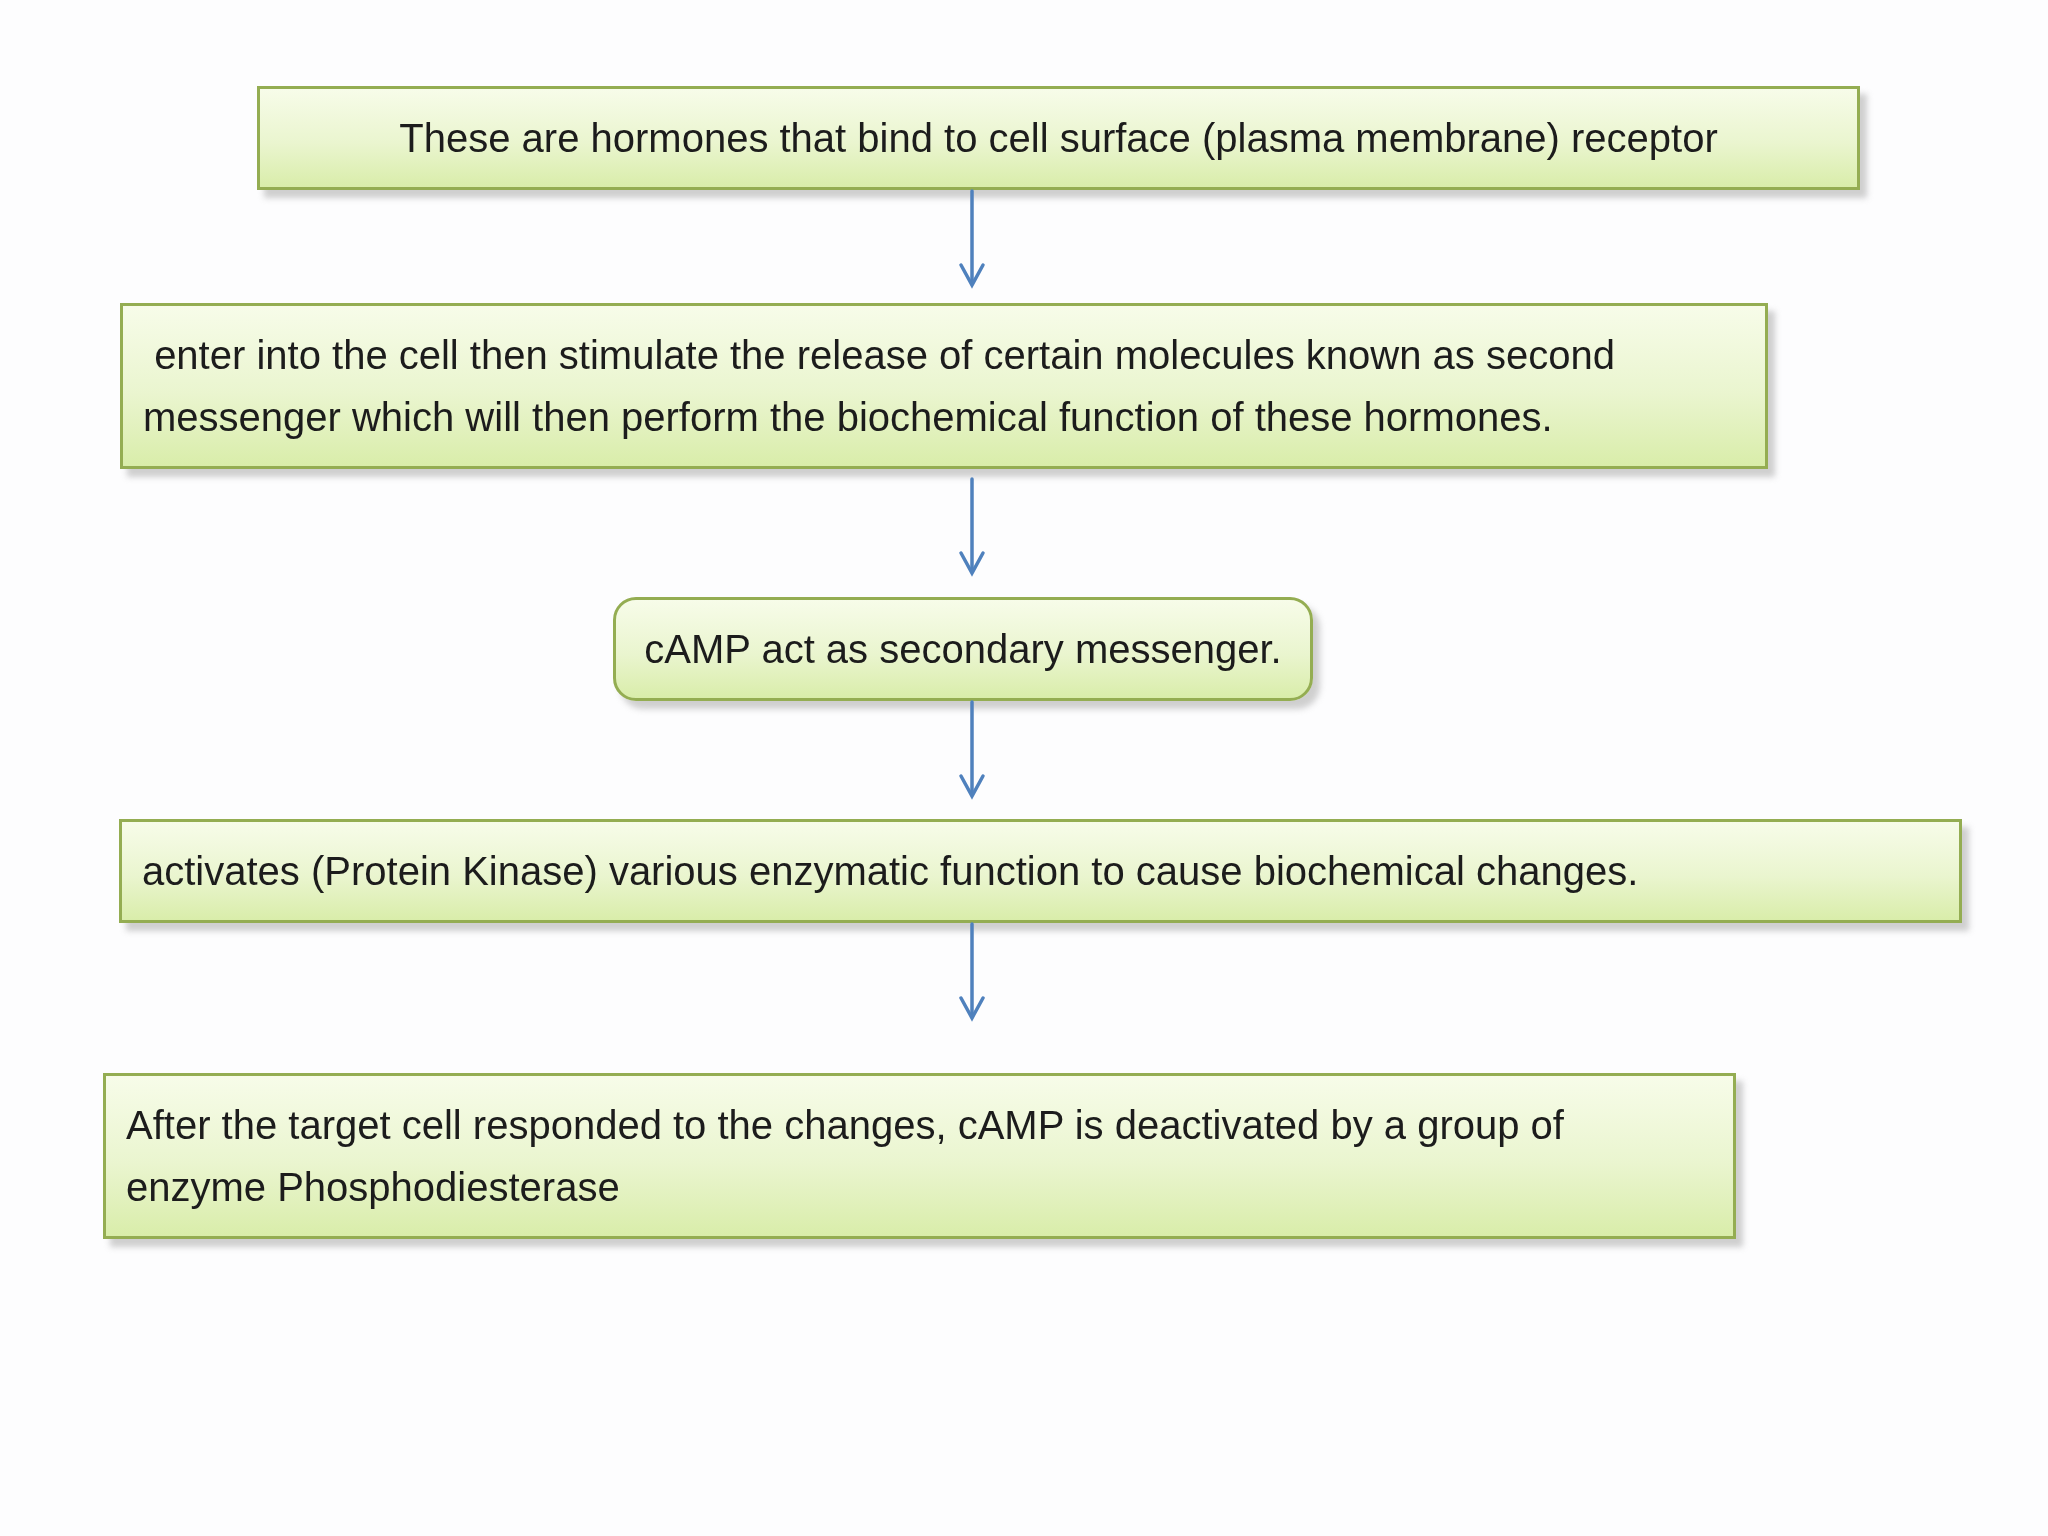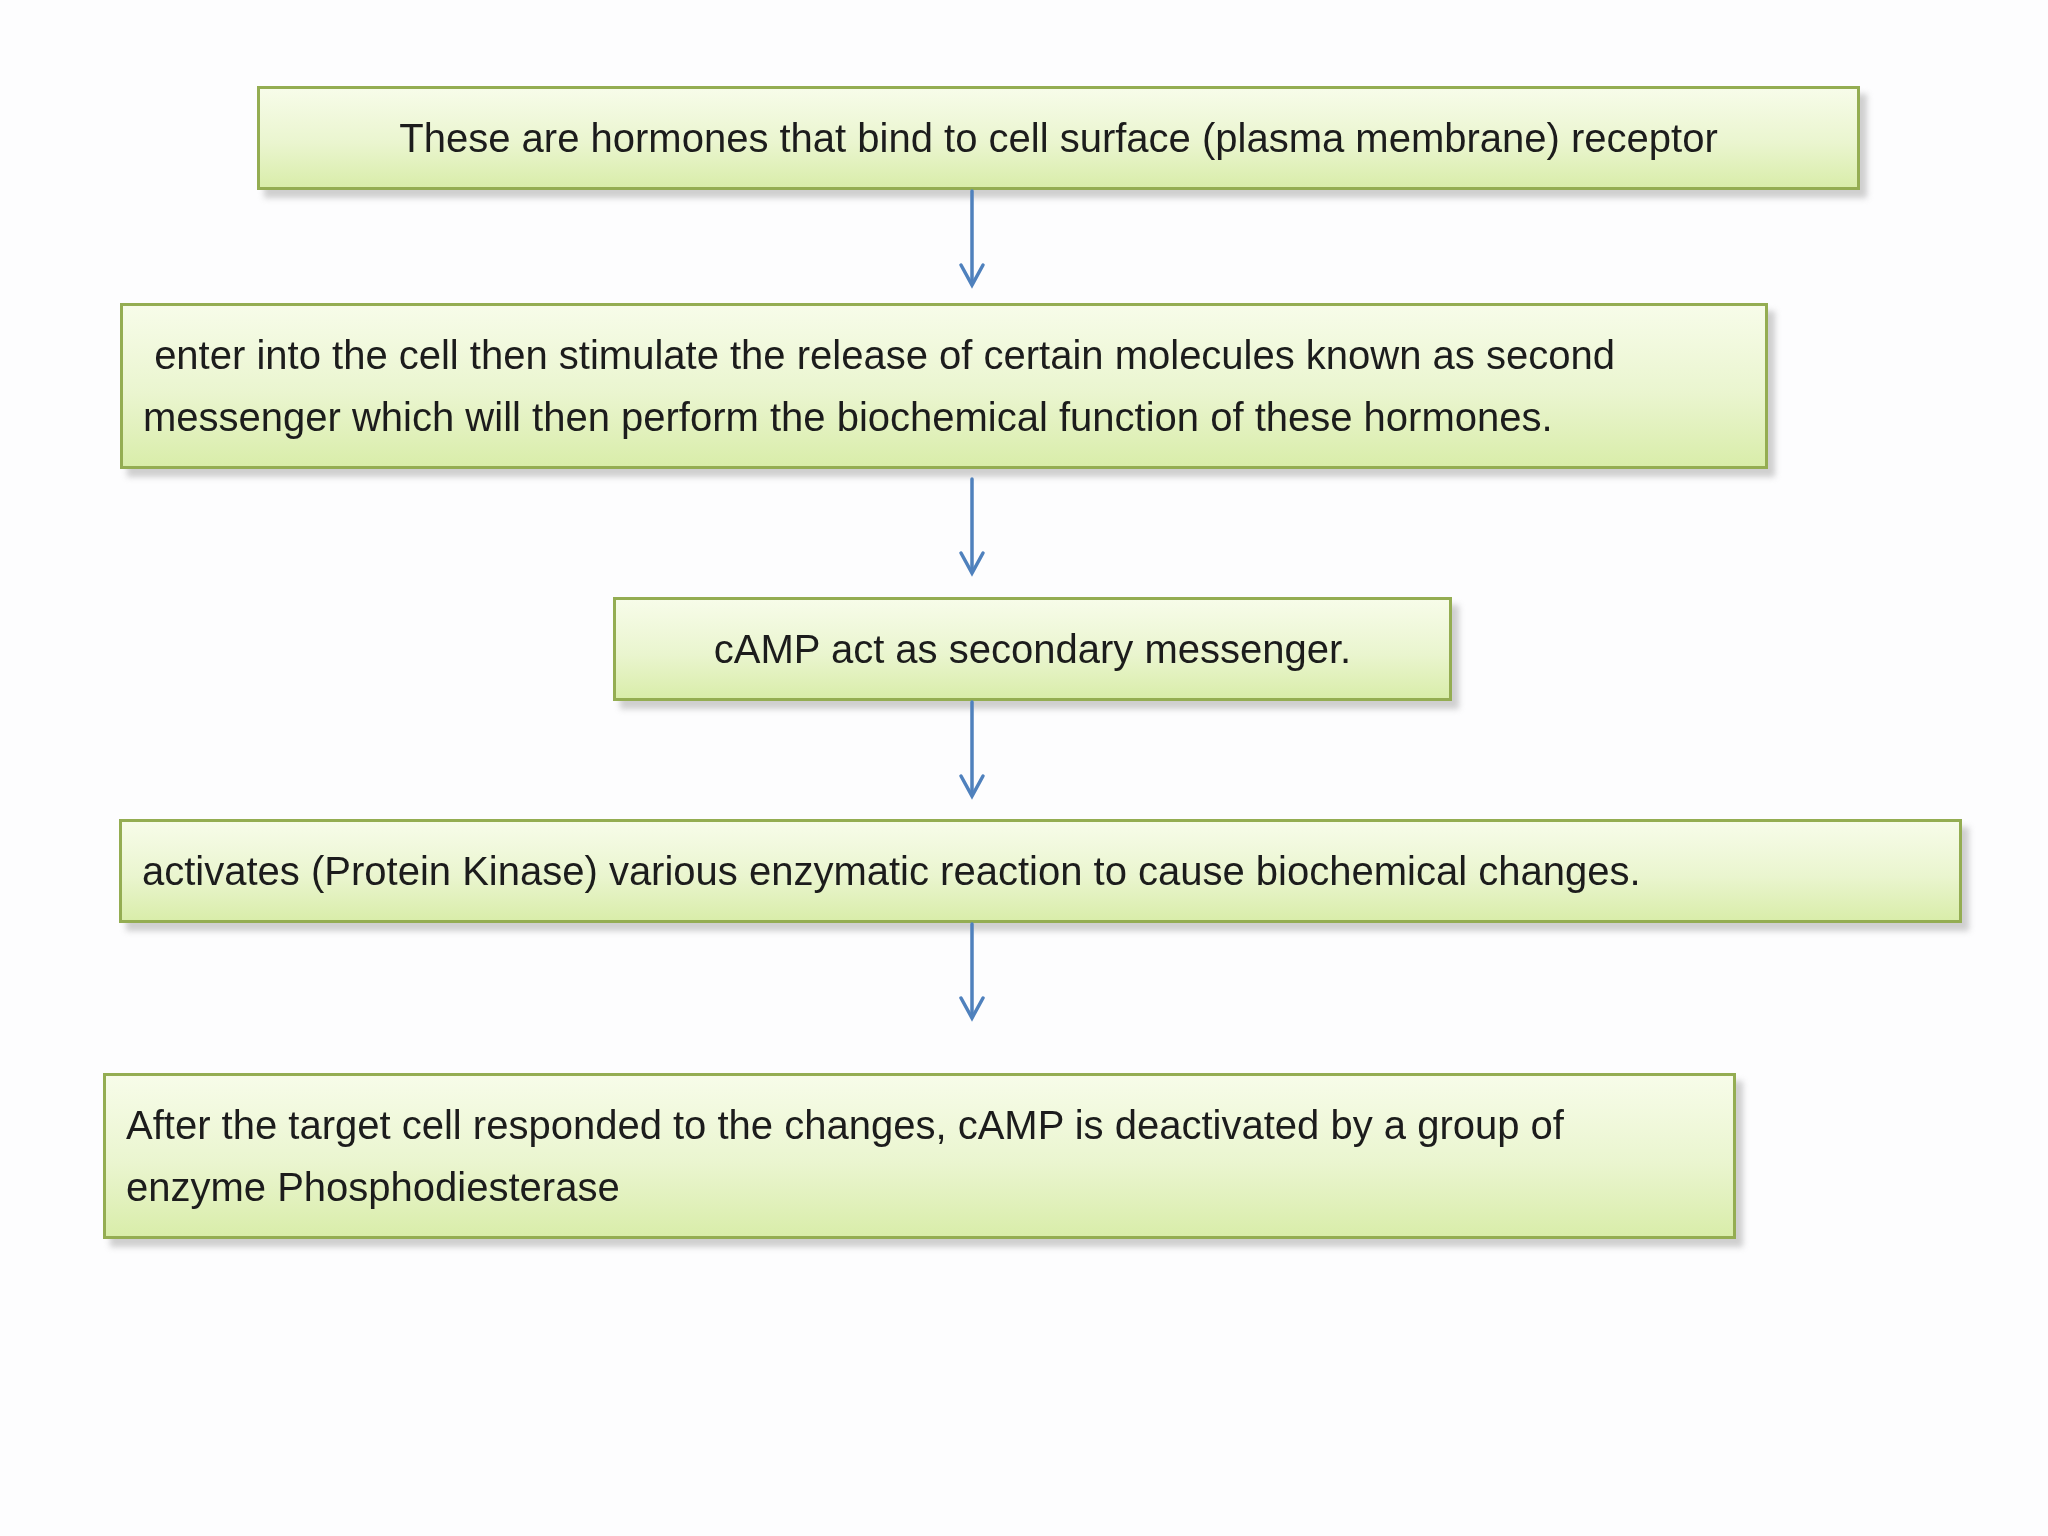--- a/index.html
+++ b/index.html
@@ -39,21 +39,21 @@
   }
   .flowbox .txt{
     width:100%;
     white-space:pre-wrap;
   }
   .align-center .txt{ text-align:center; }
   .align-left .txt{ text-align:left; }
 
   .box1{ left:257px; top:86px;  width:1603px; min-height:84px; }
   .box2{ left:120px; top:303px; width:1648px; min-height:149px; }
-  .box3{ left:613px; top:597px; width:839px;  min-height:82px; }
+  .box3{ left:613px; top:597px; width:700px;  min-height:82px;border-radius:23px; }
   .box4{ left:119px; top:819px; width:1843px; min-height:81px; }
   .box5{ left:103px; top:1041px;width:1633px; min-height:144px;margin-top:32px; }
 
   .arrow{
     position:absolute;
     left:942px;
     width:60px;
     height:100px;
   }
   .arrow1{ top:189px; }
@@ -101,21 +101,21 @@
   </div>
 
   <div class="arrow arrow3">
     <svg viewBox="0 0 60 100" xmlns="http://www.w3.org/2000/svg" aria-hidden="true">
       <line x1="30" y1="2" x2="30" y2="94"></line>
       <polyline points="19,76 30,96 41,76"></polyline>
     </svg>
   </div>
 
   <div class="flowbox box4 align-left">
-    <span class="txt">activates (Protein Kinase) various enzymatic reaction to cause biochemical changes.</span>
+    <span class="txt">activates (Protein Kinase) various enzymatic function to cause biochemical changes.</span>
   </div>
 
   <div class="arrow arrow4">
     <svg viewBox="0 0 60 100" xmlns="http://www.w3.org/2000/svg" aria-hidden="true">
       <line x1="30" y1="2" x2="30" y2="94"></line>
       <polyline points="19,76 30,96 41,76"></polyline>
     </svg>
   </div>
 
   <div class="flowbox box5 align-left">

